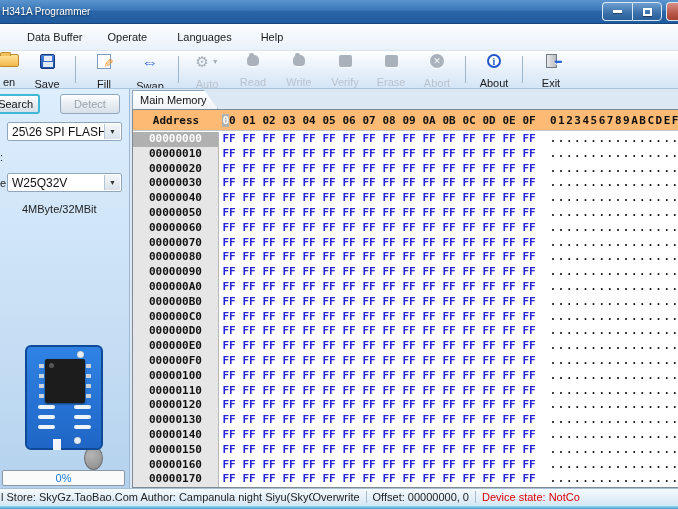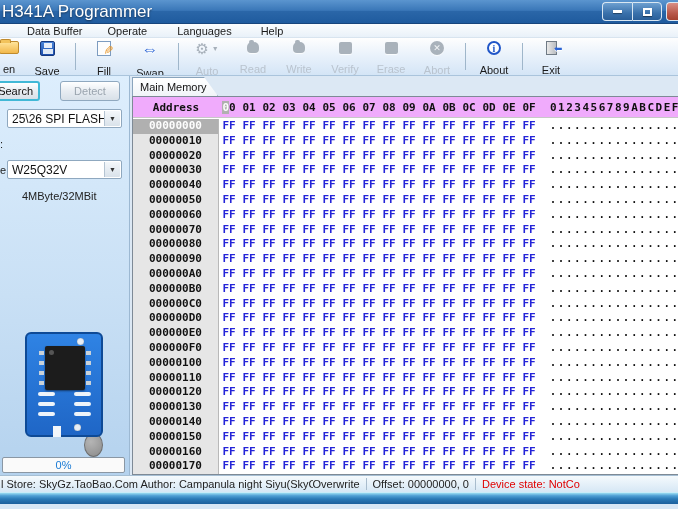--- a/index.html
+++ b/index.html
@@ -1,31 +1,31 @@
 <!DOCTYPE html>
 <html><head>
 <meta charset="utf-8">
 <style>
   * { margin:0; padding:0; box-sizing:border-box; }
   html,body { width:678px; height:509px; overflow:hidden; }
   body { font-family:"Liberation Sans", sans-serif; font-size:11px; position:relative; background:#d7e6f5; }
 
   
   .titlebar { height:24px; background:linear-gradient(180deg,#5b95cf 0%,#3a77b8 45%,#2a66a8 50%,#1f5b9e 100%); display:flex; align-items:center; position:relative; border-bottom:1px solid #17457c; }
-  .title-text { color:#fff; font-size:17px; margin-left:2px; text-shadow:0 1px 2px rgba(0,0,0,.5); white-space:nowrap; }
+  .title-text { color:#fff; font-size:10px; margin-left:2px; text-shadow:0 1px 2px rgba(0,0,0,.5); white-space:nowrap; }
   .win-controls { position:absolute; right:0; top:2px; display:flex; }
   .win-btn { width:30px; height:19px; border:1px solid #d9e7f2; background:linear-gradient(180deg,#6d9fd0,#3a71ab 60%,#2a5f99); display:flex; align-items:center; justify-content:center; color:#fff; }
   .win-btn.min { border-radius:4px 0 0 4px; border-right:none; }
   .win-btn.max { border-radius:0 4px 4px 0; }
   .win-btn.close-partial { width:12px; margin-left:4px; border-radius:4px 0 0 4px; border-right:none; background:linear-gradient(180deg,#d98f85,#b8584a 60%,#a4402f); }
   .glyph-min { width:9px; height:3px; background:#fff; box-shadow:0 1px 1px rgba(0,0,0,.4); }
   .glyph-max { width:9px; height:8px; border:2px solid #fff; box-shadow:0 1px 1px rgba(0,0,0,.4); }
 
   
-  .menubar { height:14px; background:linear-gradient(180deg,#fbfdfe,#e9f1f9); display:flex; align-items:center; border-bottom:1px solid #d8e4ef; }
+  .menubar { height:27px; background:linear-gradient(180deg,#fbfdfe,#e9f1f9); display:flex; align-items:center; border-bottom:1px solid #d8e4ef; }
   .menu-item { color:#1a1a1a; padding:2px 6px; white-space:nowrap; }
   .menu-item:nth-child(1){ margin-left:21px; }
   .menu-item:nth-child(2){ margin-left:13px; }
   .menu-item:nth-child(3){ margin-left:18px; }
   .menu-item:nth-child(4){ margin-left:17px; }
 
   
   .toolbar { height:38px; background:linear-gradient(180deg,#fefefe 0%,#eaf2fb 45%,#d4e5f6 100%); border-bottom:1px solid #aac4dc; display:flex; align-items:stretch; overflow:hidden; }
   .tbtn { width:46px; display:flex; flex-direction:column; align-items:center; justify-content:flex-start; padding-top:3px; color:#1a1a1a; }
   .tbtn.first { width:30px; margin-left:-6px; }
@@ -84,21 +84,21 @@
   .notch { position:absolute; left:26px; top:92px; width:8px; height:11px; background:#f2f6fa; }
   .lever { position:absolute; left:62px; top:48px; width:11px; height:56px; background:linear-gradient(90deg,#b8b8b8,#8e8e8e); border:1px solid #6e6e6e; border-radius:2px; }
   .lever::after { content:""; position:absolute; left:-4px; top:52px; width:17px; height:22px; border-radius:50%; background:radial-gradient(circle at 35% 35%,#b5b5b5,#8a8a8a); border:1px solid #6e6e6e; }
 
   .progress { position:absolute; left:2px; right:4px; bottom:2px; height:16px; background:#fafafa; border:1px solid #8a97a4; border-radius:2px; display:flex; align-items:center; justify-content:center; color:#1a7ad4; font-size:11px; }
 
   
   .main { flex:1; background:#dce8f4; position:relative; overflow:hidden; }
   .tab { position:absolute; left:2px; top:1px; width:86px; height:19px; background:linear-gradient(180deg,#ffffff,#f0f4f8); border:1px solid #8aa4bc; border-bottom:none; clip-path:polygon(0 0, calc(100% - 14px) 0, 100% 100%, 0 100%); display:flex; align-items:center; padding-left:7px; font-size:11px; color:#111; }
   .hexpanel { position:absolute; left:2px; top:20px; right:0; bottom:0; background:#fff; border:1px solid #7e8a96; border-right:none; overflow:hidden; font-family:"DejaVu Sans Mono", monospace; font-weight:bold; font-size:11px; }
-  .hexhead { display:flex; height:21px; align-items:center; background:#f0abfc; border-bottom:1px solid #c8c8c8; }
+  .hexhead { display:flex; height:21px; align-items:center; background:#fdba74; border-bottom:1px solid #c8c8c8; }
   .addr-col { width:86px; flex:none; text-align:center; color:#111; }
   .hexhead .addr-col { font-weight:bold; }
   .bytes-col { width:320px; flex:none; display:flex; }
   .bcell { width:20px; flex:none; text-align:center; color:#111; }
   .ascii-col { margin-left:11px; flex:none; letter-spacing:1.5px; white-space:nowrap; color:#111; }
   .hexrows { position:absolute; top:22px; left:0; right:0; bottom:0; overflow:hidden; }
   .hrow { display:flex; height:14.8px; line-height:14.8px; align-items:center; }
   .hrow .addr-col { background:#e6e6e6; border-right:1px solid #b8b8b8; height:100%; line-height:14.8px; }
   .hrow.sel .addr-col { background:#b0b0b0; color:#fdfdfd; }
   .hrow .bcell { color:#2424d8; }

